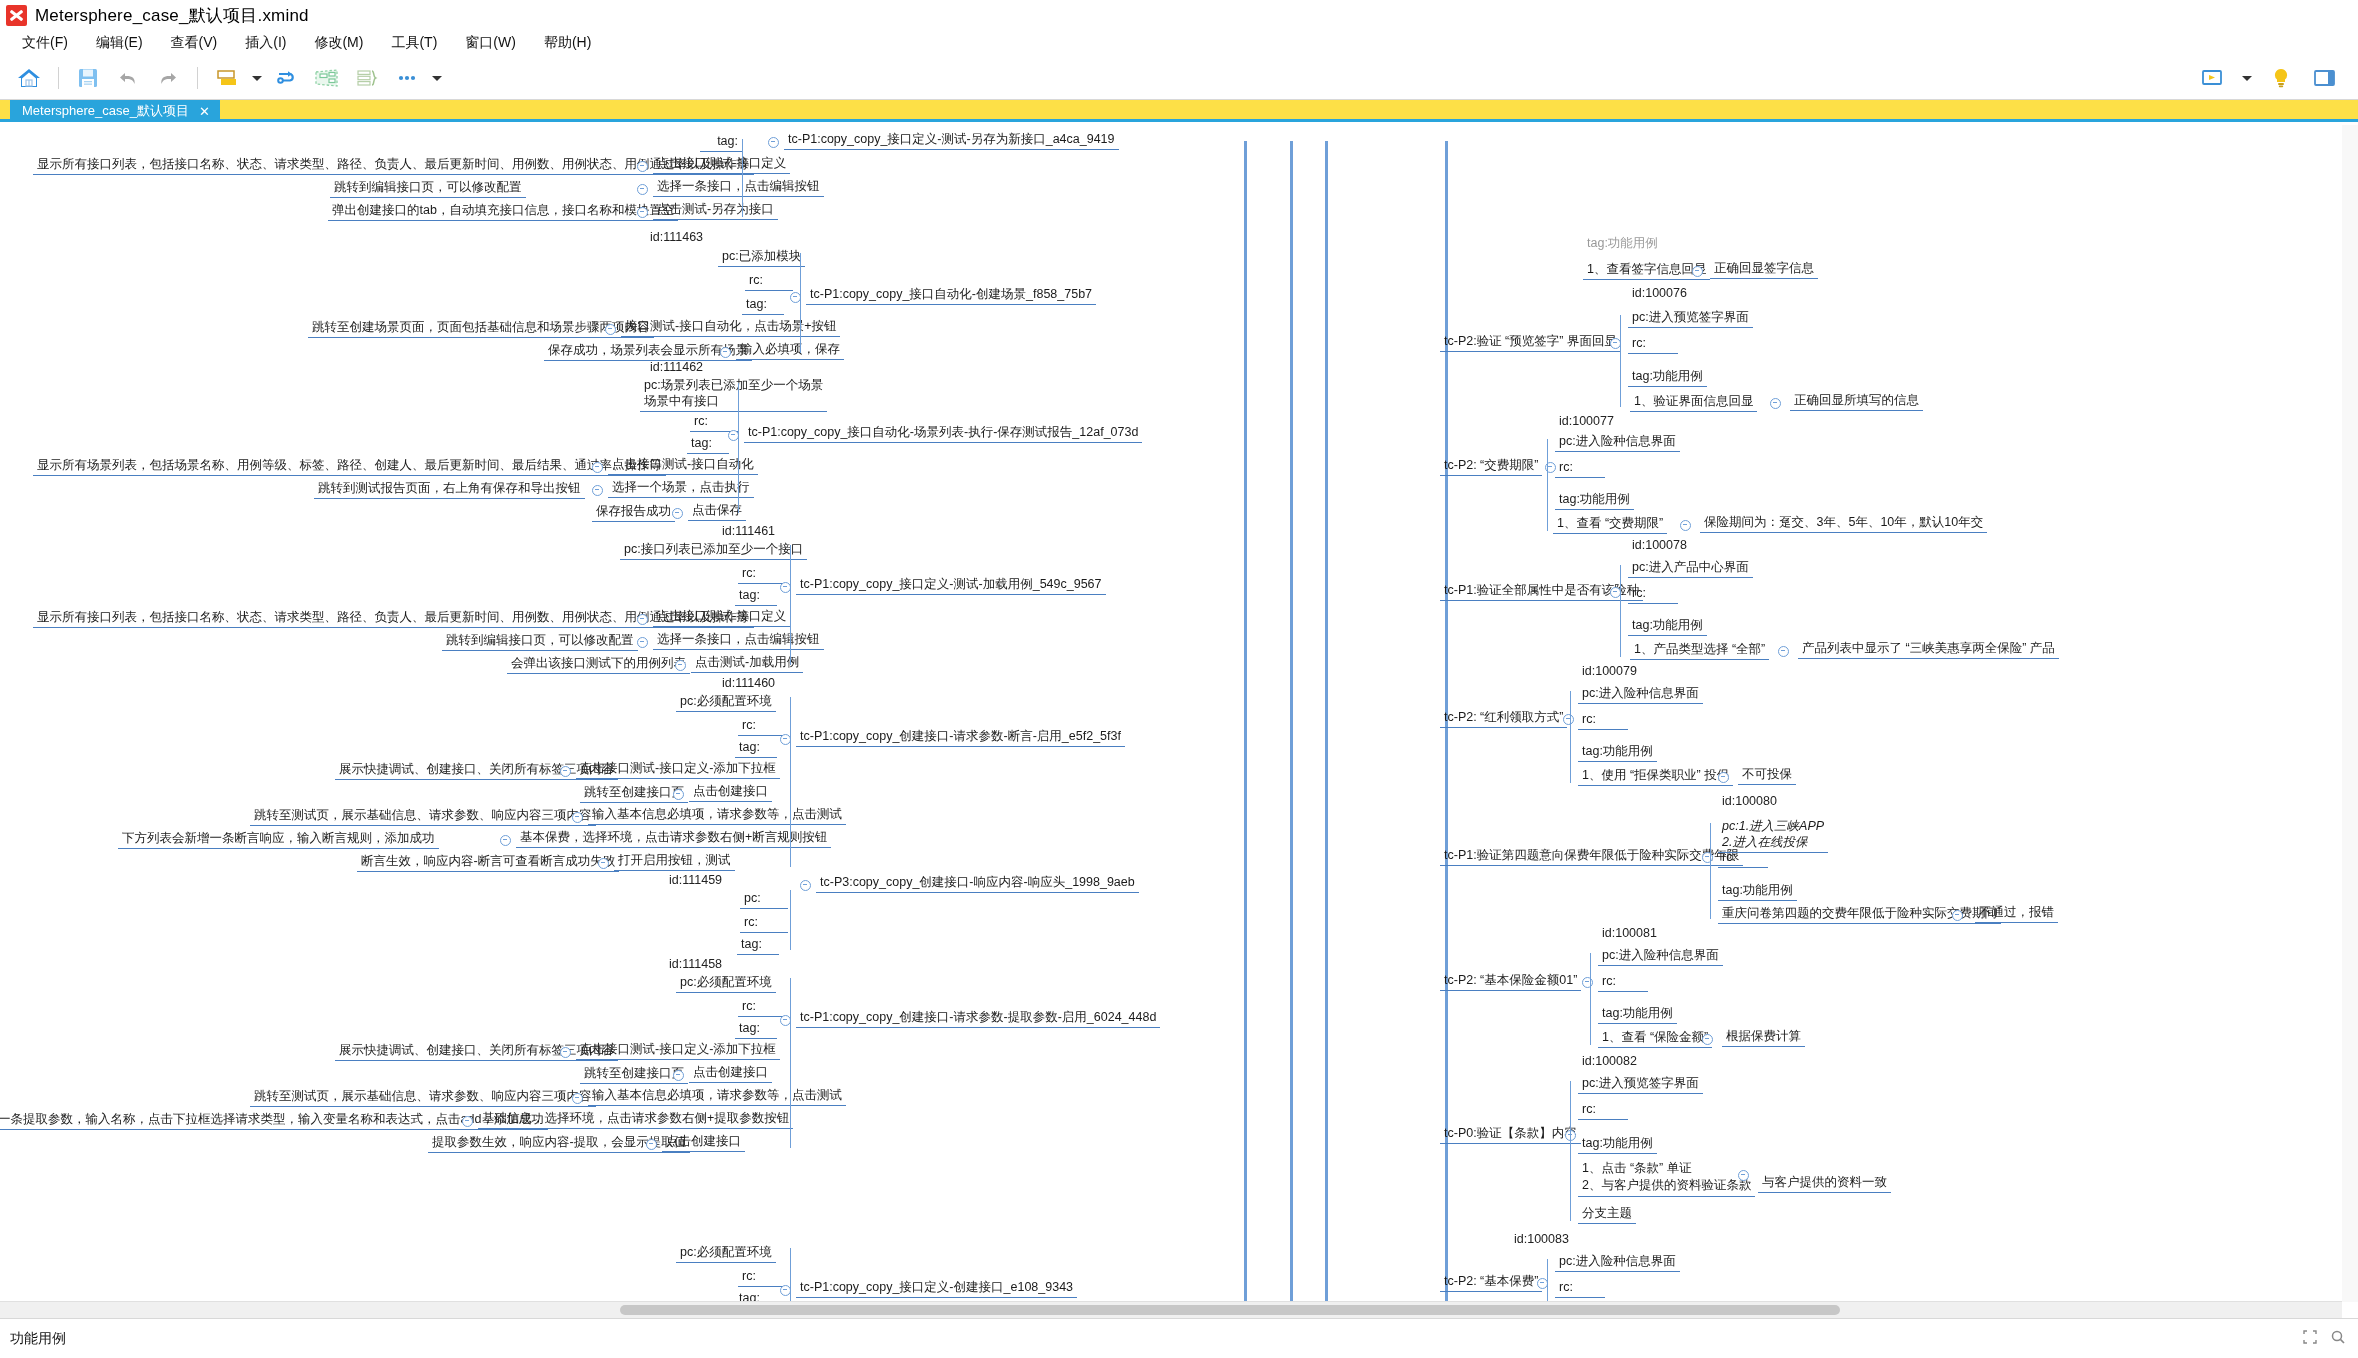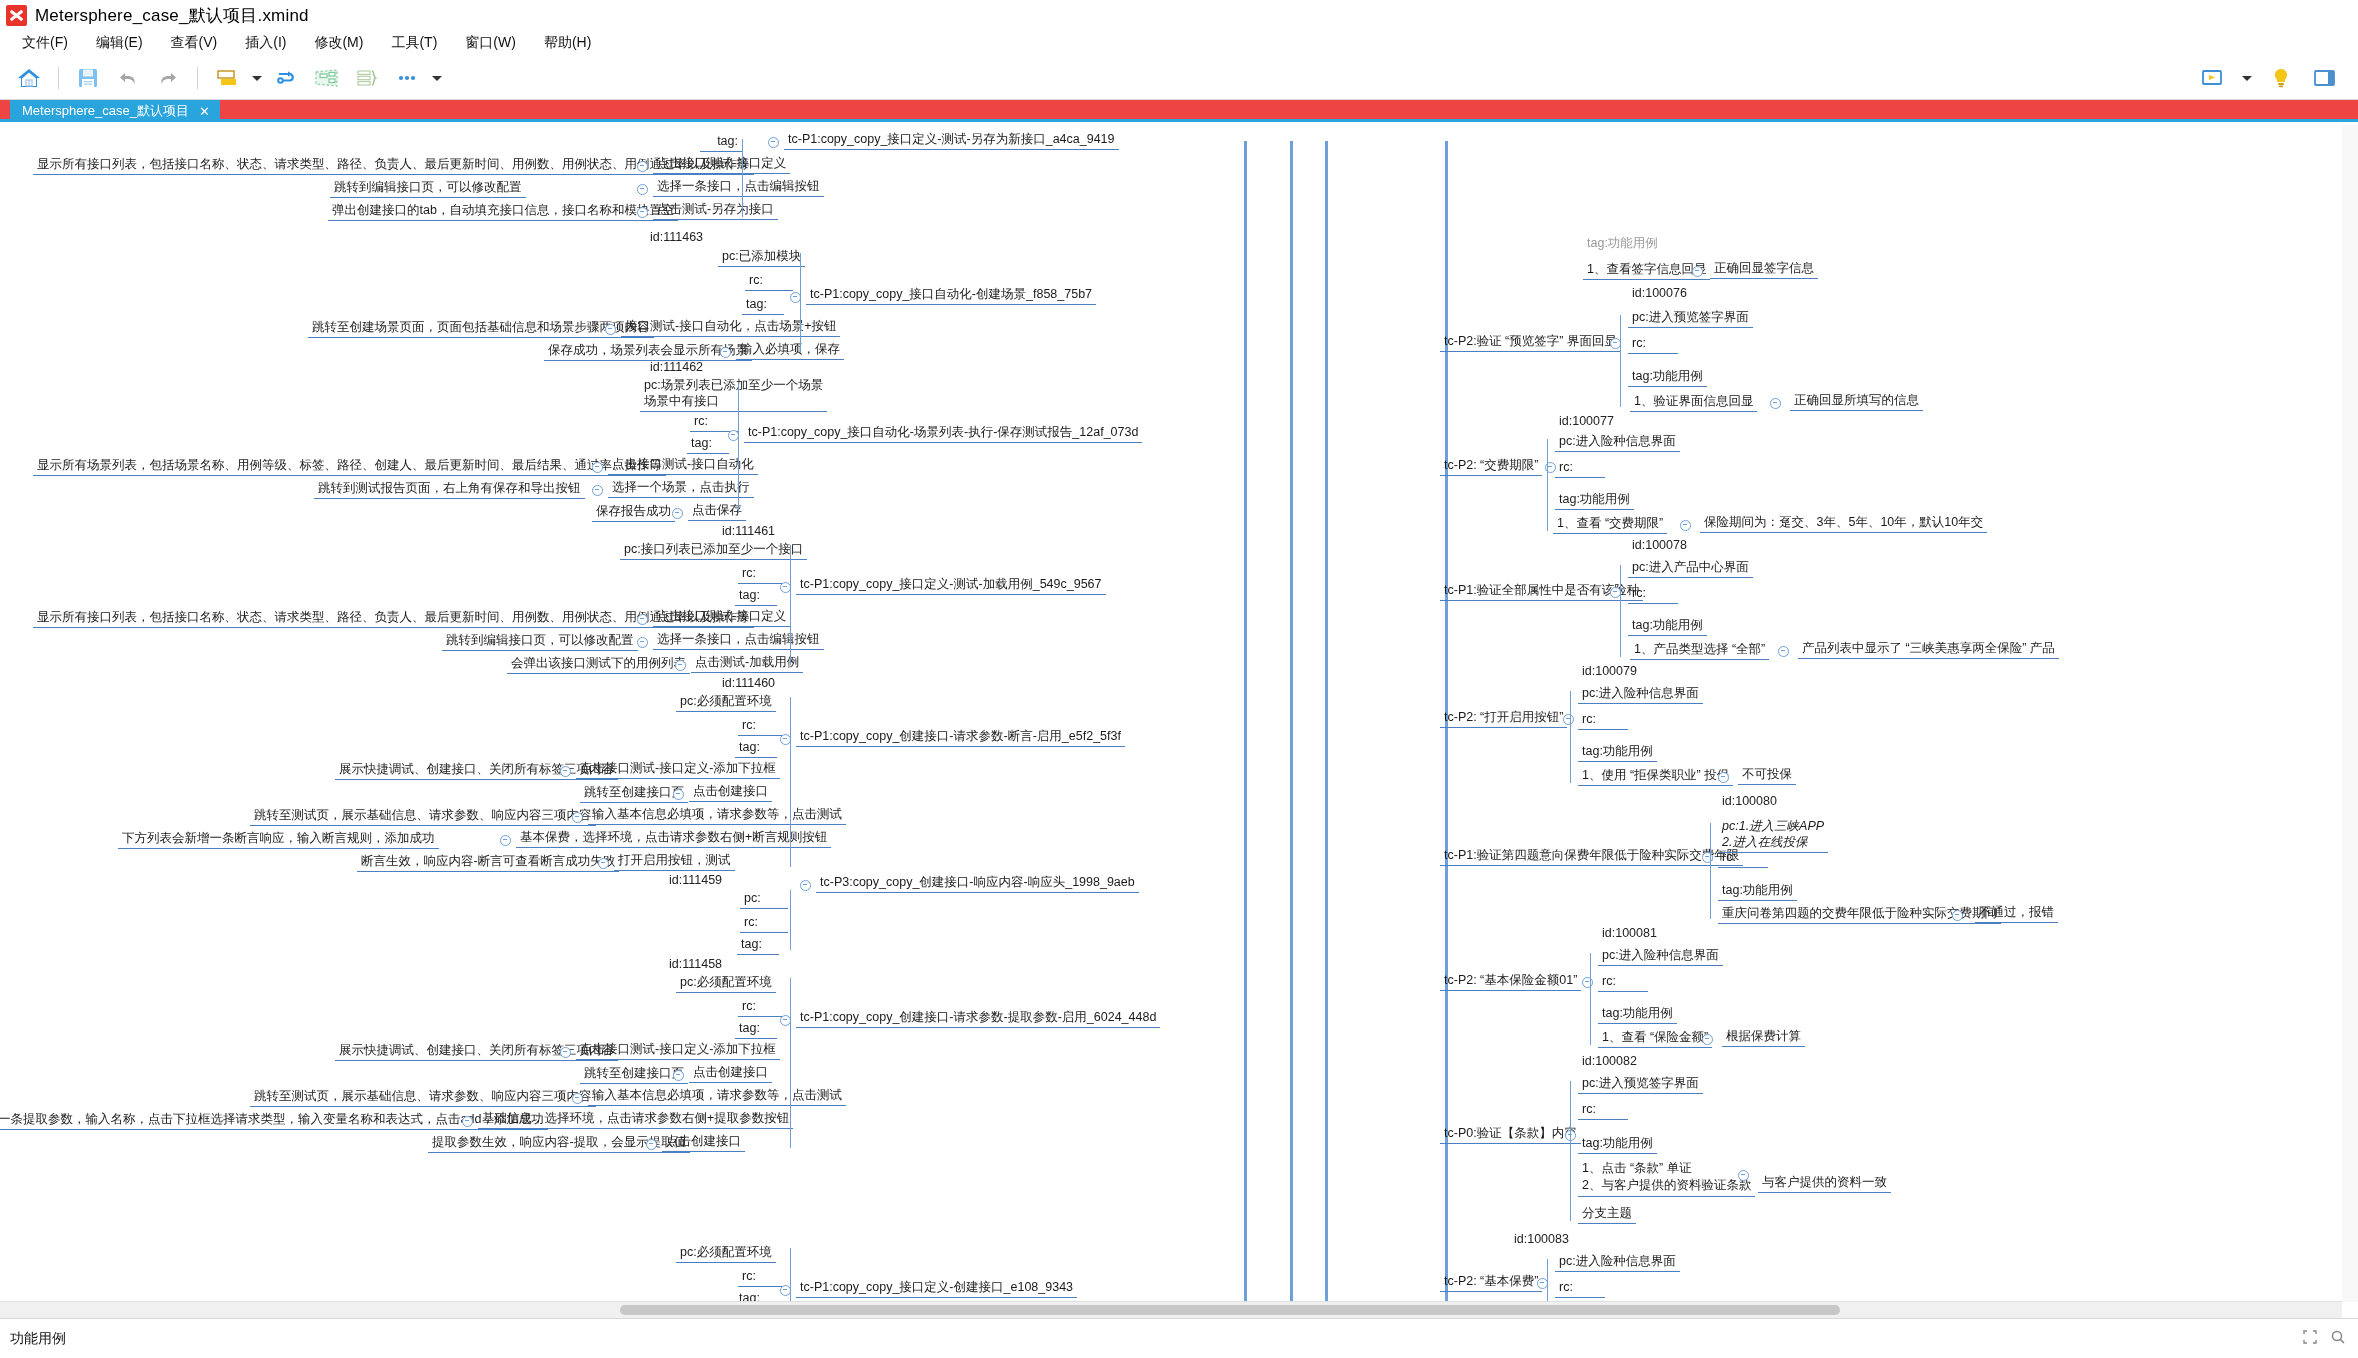--- a/index.html
+++ b/index.html
@@ -37,21 +37,21 @@
   #toolbar{
     height:43px;display:flex;align-items:center;gap:2px;padding-left:10px;
     border-bottom:1px solid #d8d8d8;background:#fff;position:relative;
   }
   .tb{width:38px;height:34px;display:flex;align-items:center;justify-content:center;cursor:default;}
   .tb svg{display:block;}
   .tb-sep{width:1px;height:22px;background:#d2d2d2;margin:0 8px;}
   .tb-caret{width:18px;height:34px;display:flex;align-items:center;justify-content:center;}
   #toolbar-right{position:absolute;right:14px;display:flex;align-items:center;gap:6px;}
   
-  #tabstrip{height:22px;background:#ef4444;display:flex;align-items:flex-end;padding-left:10px;position:relative;}
+  #tabstrip{height:22px;background:#fde047;display:flex;align-items:flex-end;padding-left:10px;position:relative;}
   #doc-tab{
     background:#29a4dc;color:#fff;font-size:13px;height:22px;
     display:flex;align-items:center;gap:10px;padding:0 10px 0 12px;
   }
   #doc-tab-close{font-size:13px;font-weight:bold;cursor:pointer;}
   #tab-underline{position:absolute;left:0;right:0;bottom:0;height:3px;background:#29a4dc;}
   
   #canvas{
     position:absolute;left:0;top:125px;width:2358px;height:1193px;
     background:#fff;overflow:hidden;
@@ -389,21 +389,21 @@
     <div class="bullet" style="left:1610px;top:462px;"></div>
     <div class="node" style="left:1628px;top:434px;">pc:进入产品中心界面</div>
     <div class="node" style="left:1628px;top:460px;width:42px;">rc:</div>
     <div class="node" style="left:1628px;top:492px;">tag:功能用例</div>
     <div class="node" style="left:1630px;top:516px;">1、产品类型选择 “全部”</div>
     <div class="bullet" style="left:1778px;top:521px;"></div>
     <div class="node" style="left:1798px;top:515px;">产品列表中显示了 “三峡美惠享两全保险” 产品</div>
     <div class="conn" style="left:1620px;top:440px;height:92px;"></div>
 
     <div class="node plain" style="left:1578px;top:538px;">id:100079</div>
-    <div class="node" style="left:1440px;top:584px;">tc-P2: “打开启用按钮”</div>
+    <div class="node" style="left:1440px;top:584px;">tc-P2: “红利领取方式”</div>
     <div class="bullet" style="left:1563px;top:589px;"></div>
     <div class="node" style="left:1578px;top:560px;">pc:进入险种信息界面</div>
     <div class="node" style="left:1578px;top:586px;width:42px;">rc:</div>
     <div class="node" style="left:1578px;top:618px;">tag:功能用例</div>
     <div class="node" style="left:1578px;top:642px;">1、使用 “拒保类职业” 投保</div>
     <div class="bullet" style="left:1718px;top:647px;"></div>
     <div class="node" style="left:1738px;top:641px;">不可投保</div>
     <div class="conn" style="left:1570px;top:566px;height:92px;"></div>
 
     <div class="node plain" style="left:1718px;top:668px;">id:100080</div>

